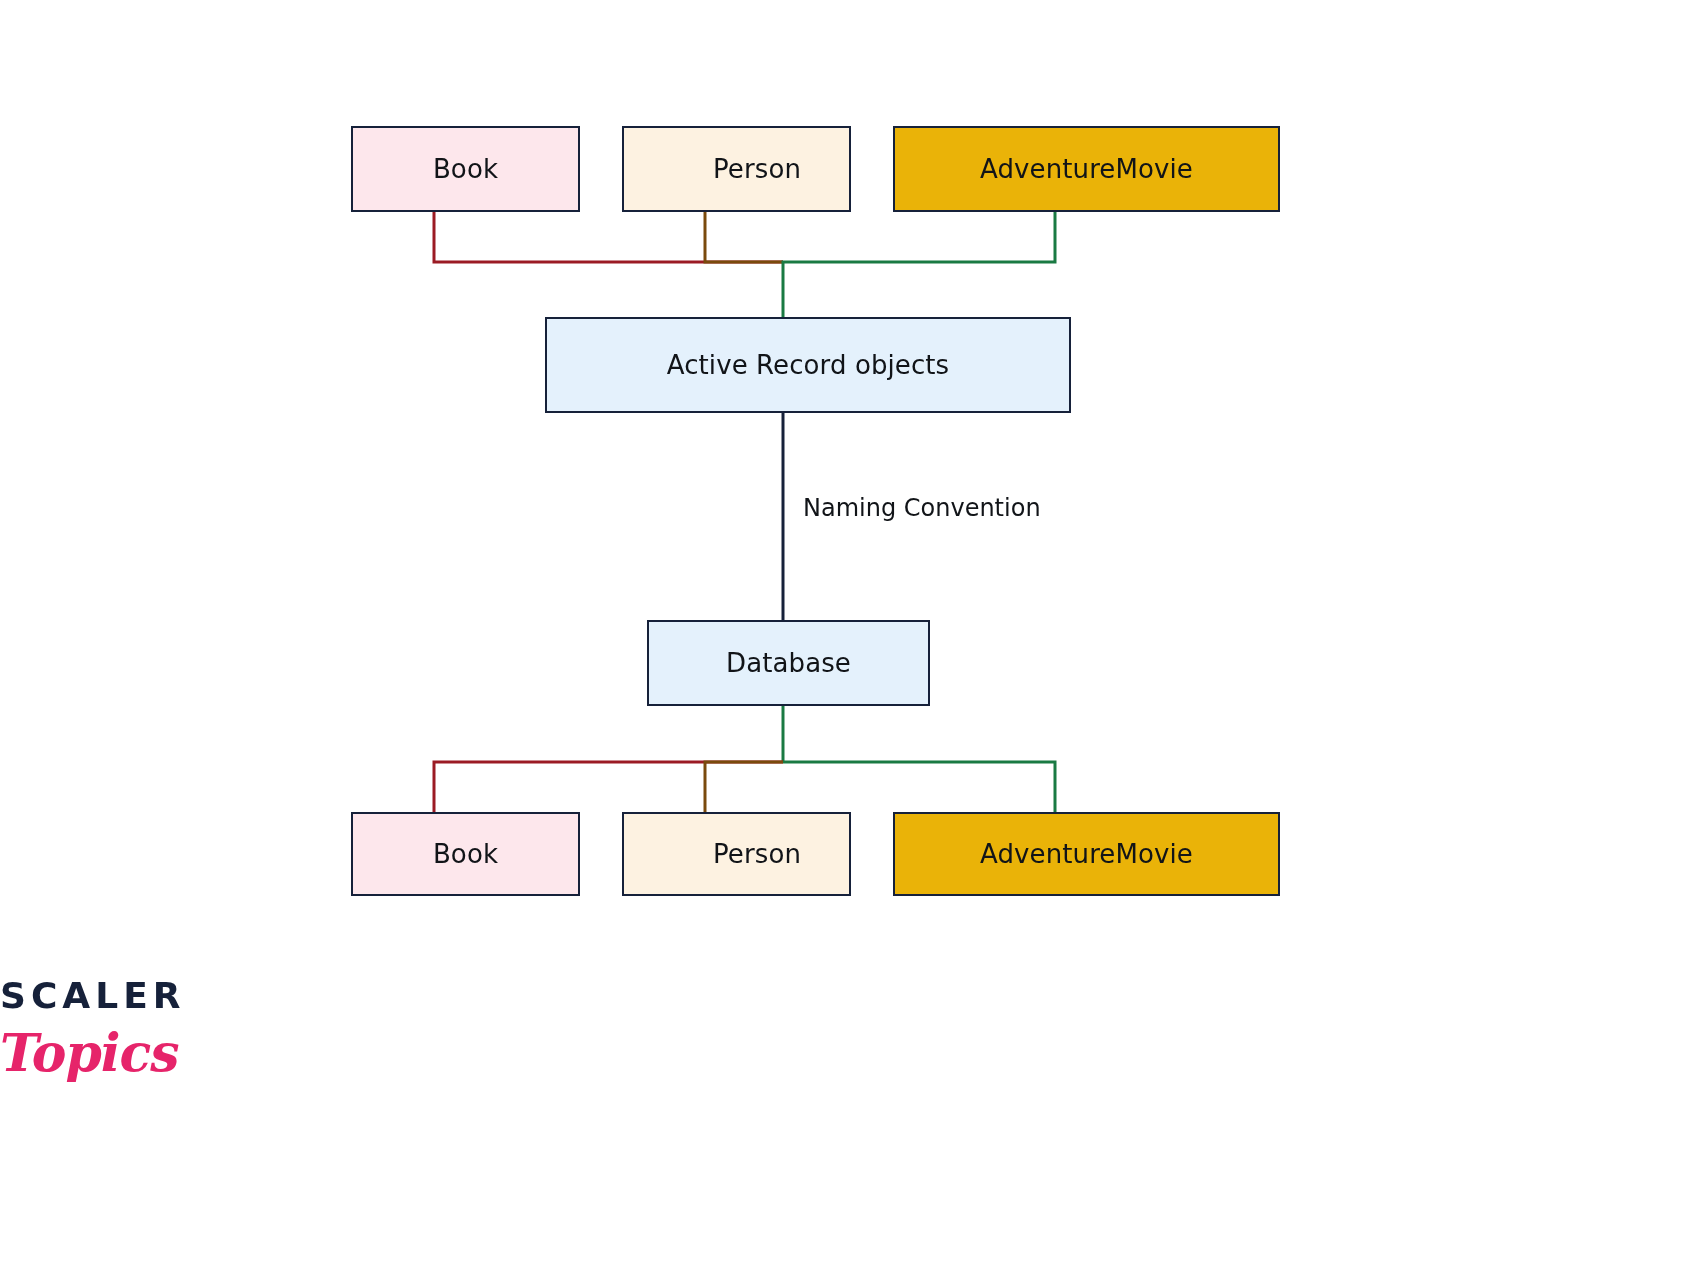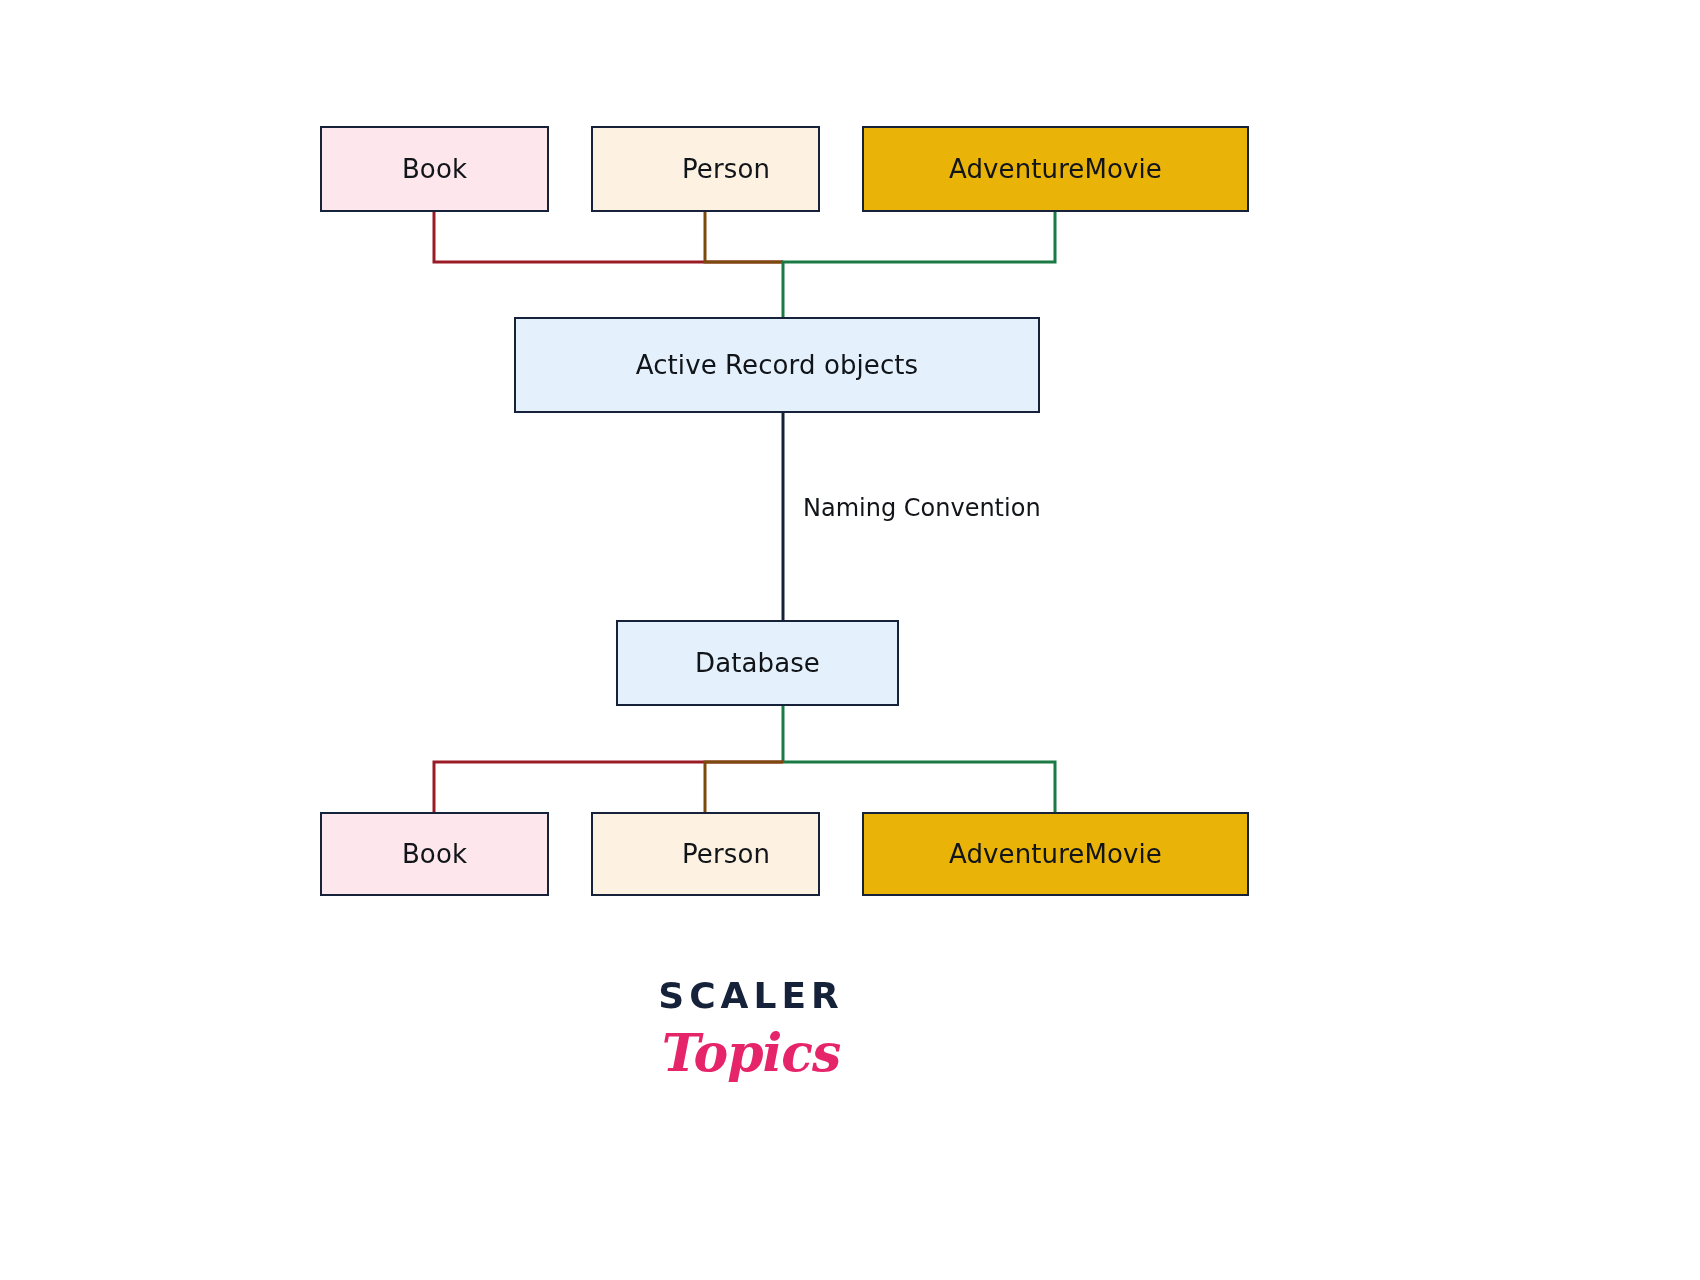--- a/index.html
+++ b/index.html
@@ -24,39 +24,40 @@
     position: absolute;
     box-sizing: border-box;
     border: 2px solid #16213a;
     display: flex;
     align-items: center;
     justify-content: center;
     font-size: 26px;
     color: #111418;
     font-family: "DejaVu Sans", sans-serif;
     letter-spacing: 0.1px;
+    margin-left: 31px;
   }
   .node-book    { background: #fde7ec; }
   .node-person  { background: #fdf2e1; padding-left: 41px; }
   .node-movie   { background: #eab308; }
   .node-blue    { background: #e4f1fc; }
 
   .edge-label {
     position: absolute;
     font-size: 24px;
     color: #111418;
     font-family: "DejaVu Sans", sans-serif;
     white-space: nowrap;
   }
 
   .logo {
     position: absolute;
     left: 0;
     width: 1502px;
-    text-align: center;
+    text-align: left;
     user-select: none;
   }
   .logo-scaler {
     font-family: "DejaVu Sans", sans-serif;
     font-weight: bold;
     font-size: 36px;
     letter-spacing: 5px;
     color: #16213a;
     line-height: 1;
   }

